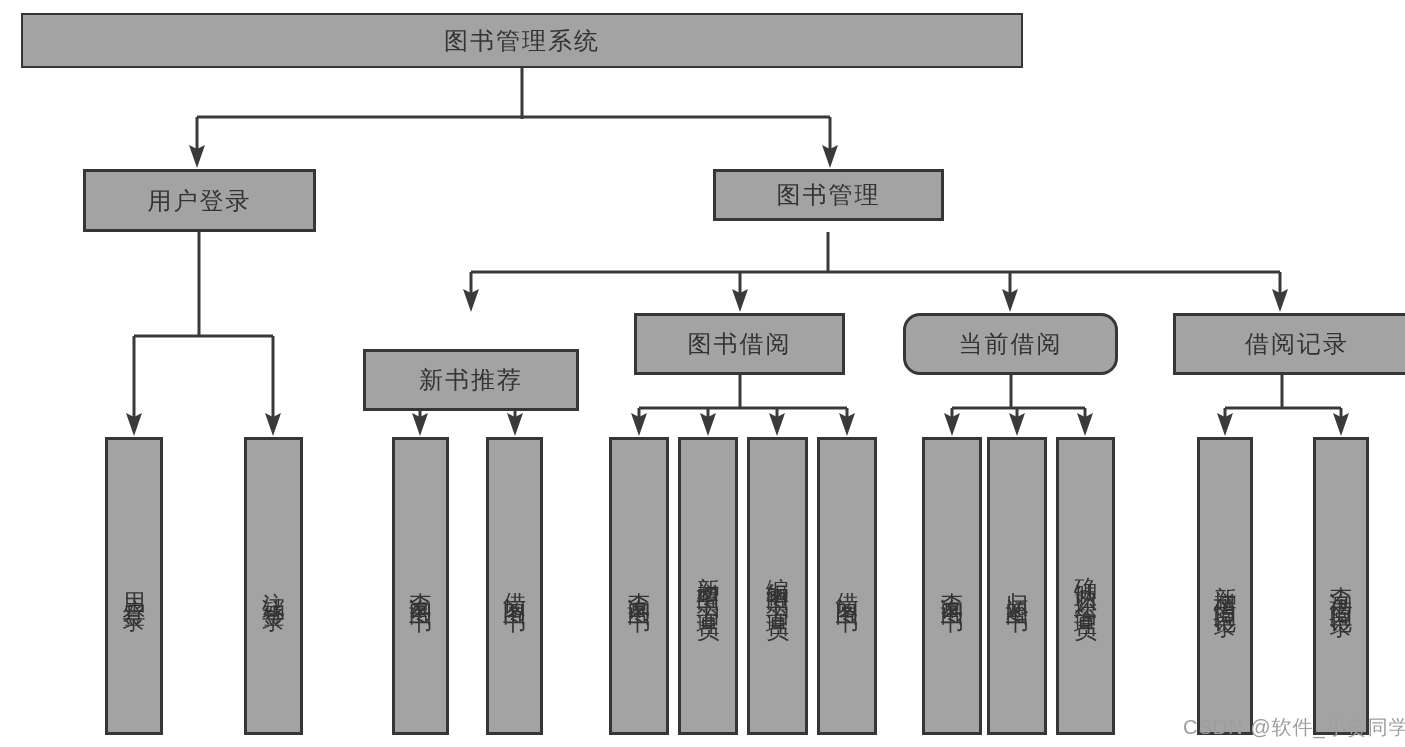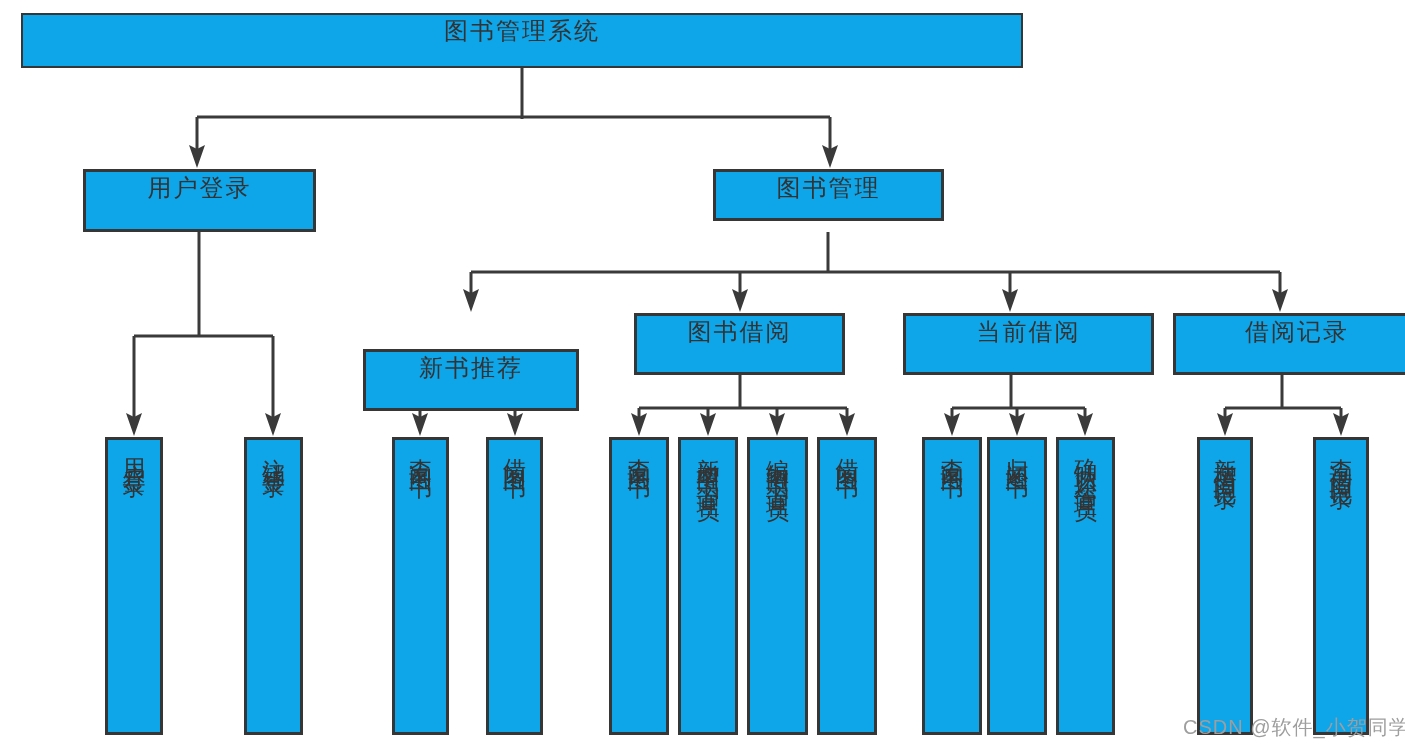--- a/index.html
+++ b/index.html
@@ -2,31 +2,31 @@
 <html><head>
 <meta charset="utf-8">
 <style>
   html,body{margin:0;padding:0;background:#ffffff;}
   .stage{
     position:relative;width:1405px;height:747px;background:#ffffff;
     font-family:"Liberation Sans", sans-serif;color:#333333;overflow:hidden;
   }
   .wires{position:absolute;left:0;top:0;z-index:0;}
   .box{
-    position:absolute;background:#0ea5e9;border:3px solid #363636;
-    box-sizing:border-box;display:flex;justify-content:center;
+    position:absolute;background:#a3a3a3;border:3px solid #363636;
+    box-sizing:border-box;display:flex;align-items:center;justify-content:center;
     z-index:1;
   }
   .hlabel{font-size:24px;letter-spacing:2px;white-space:nowrap;}
   .lvl1{left:21px;top:13px;width:1002px;height:55px;border-width:2px;}
   #n-user-login{left:83px;top:169px;width:233px;height:63px;}
   #n-book-mgmt{left:713px;top:169px;width:231px;height:52px;}
   #n-new-book{left:363px;top:313px;width:216px;height:62px;margin-top:36px;}
   #n-borrow{left:634px;top:313px;width:211px;height:62px;}
-  #n-current{left:903px;top:313px;width:251px;height:62px;}
+  #n-current{left:903px;top:313px;width:215px;height:62px;border-radius:17px;}
   #n-records{left:1173px;top:313px;width:248px;height:62px;}
   .leaf{top:437px;height:298px;}
   .vtext{
     writing-mode:vertical-rl;text-orientation:mixed;
     font-size:23px;line-height:1;letter-spacing:6px;white-space:nowrap;
   }
   #l1{left:105px;width:58px;}
   #l2{left:244px;width:59px;}
   #l3{left:392px;width:57px;}
   #l4{left:486px;width:57px;}

